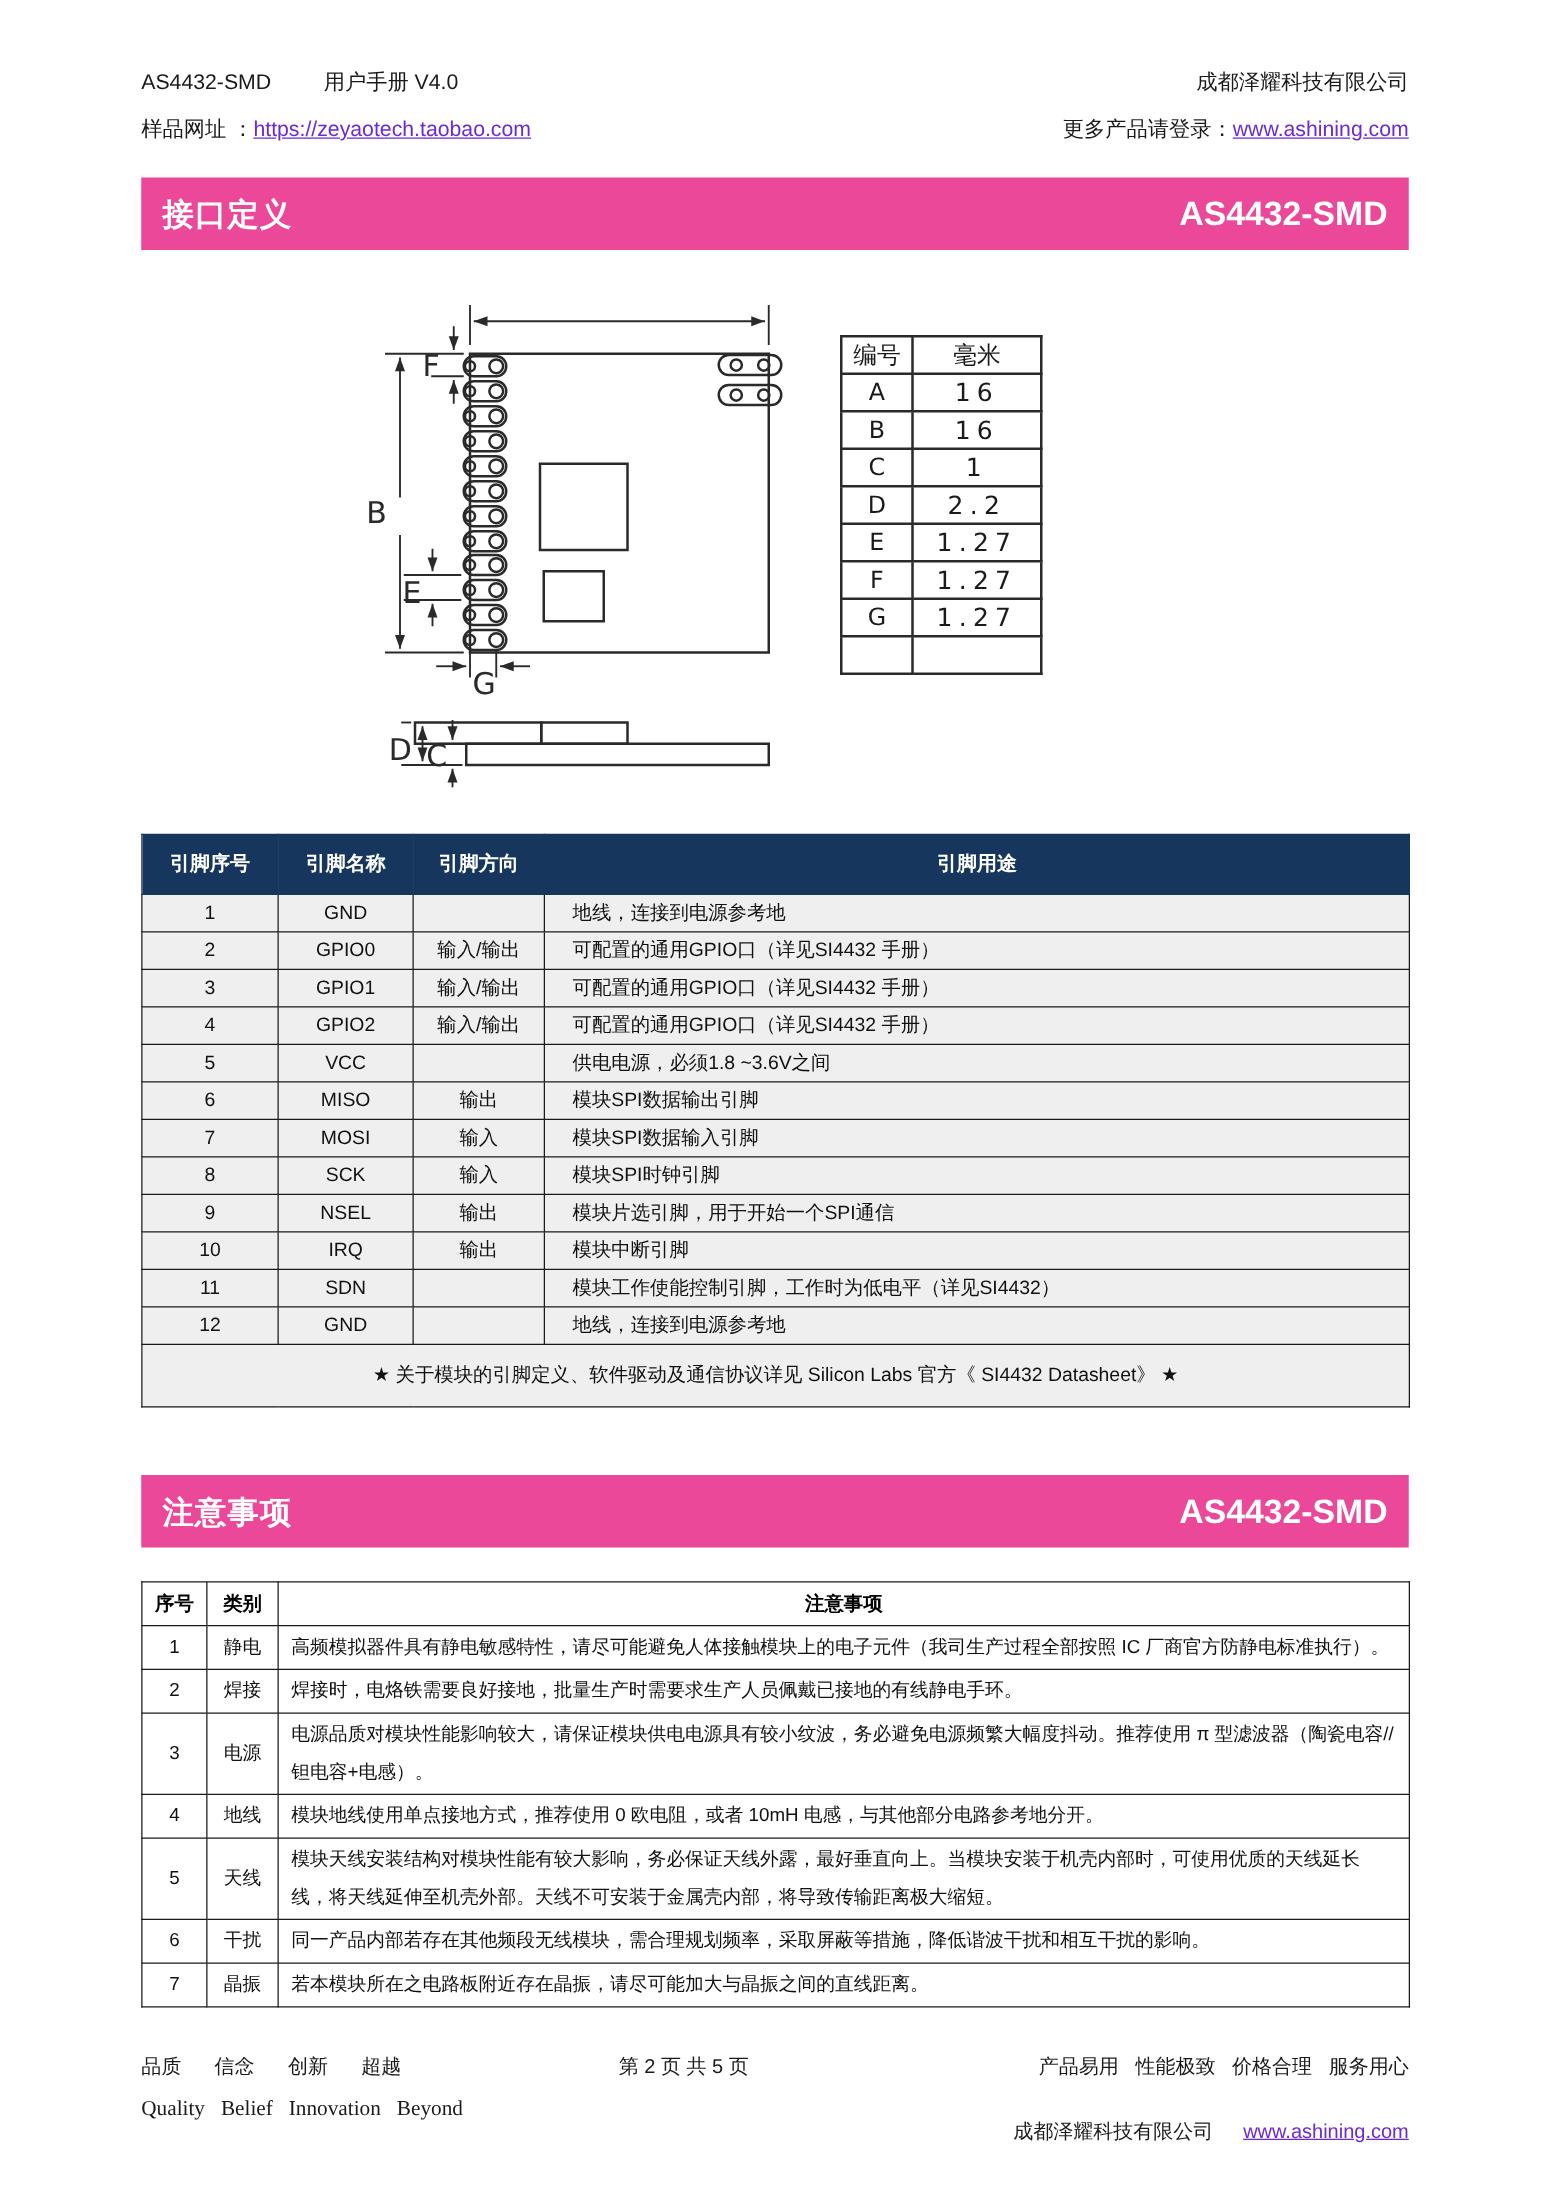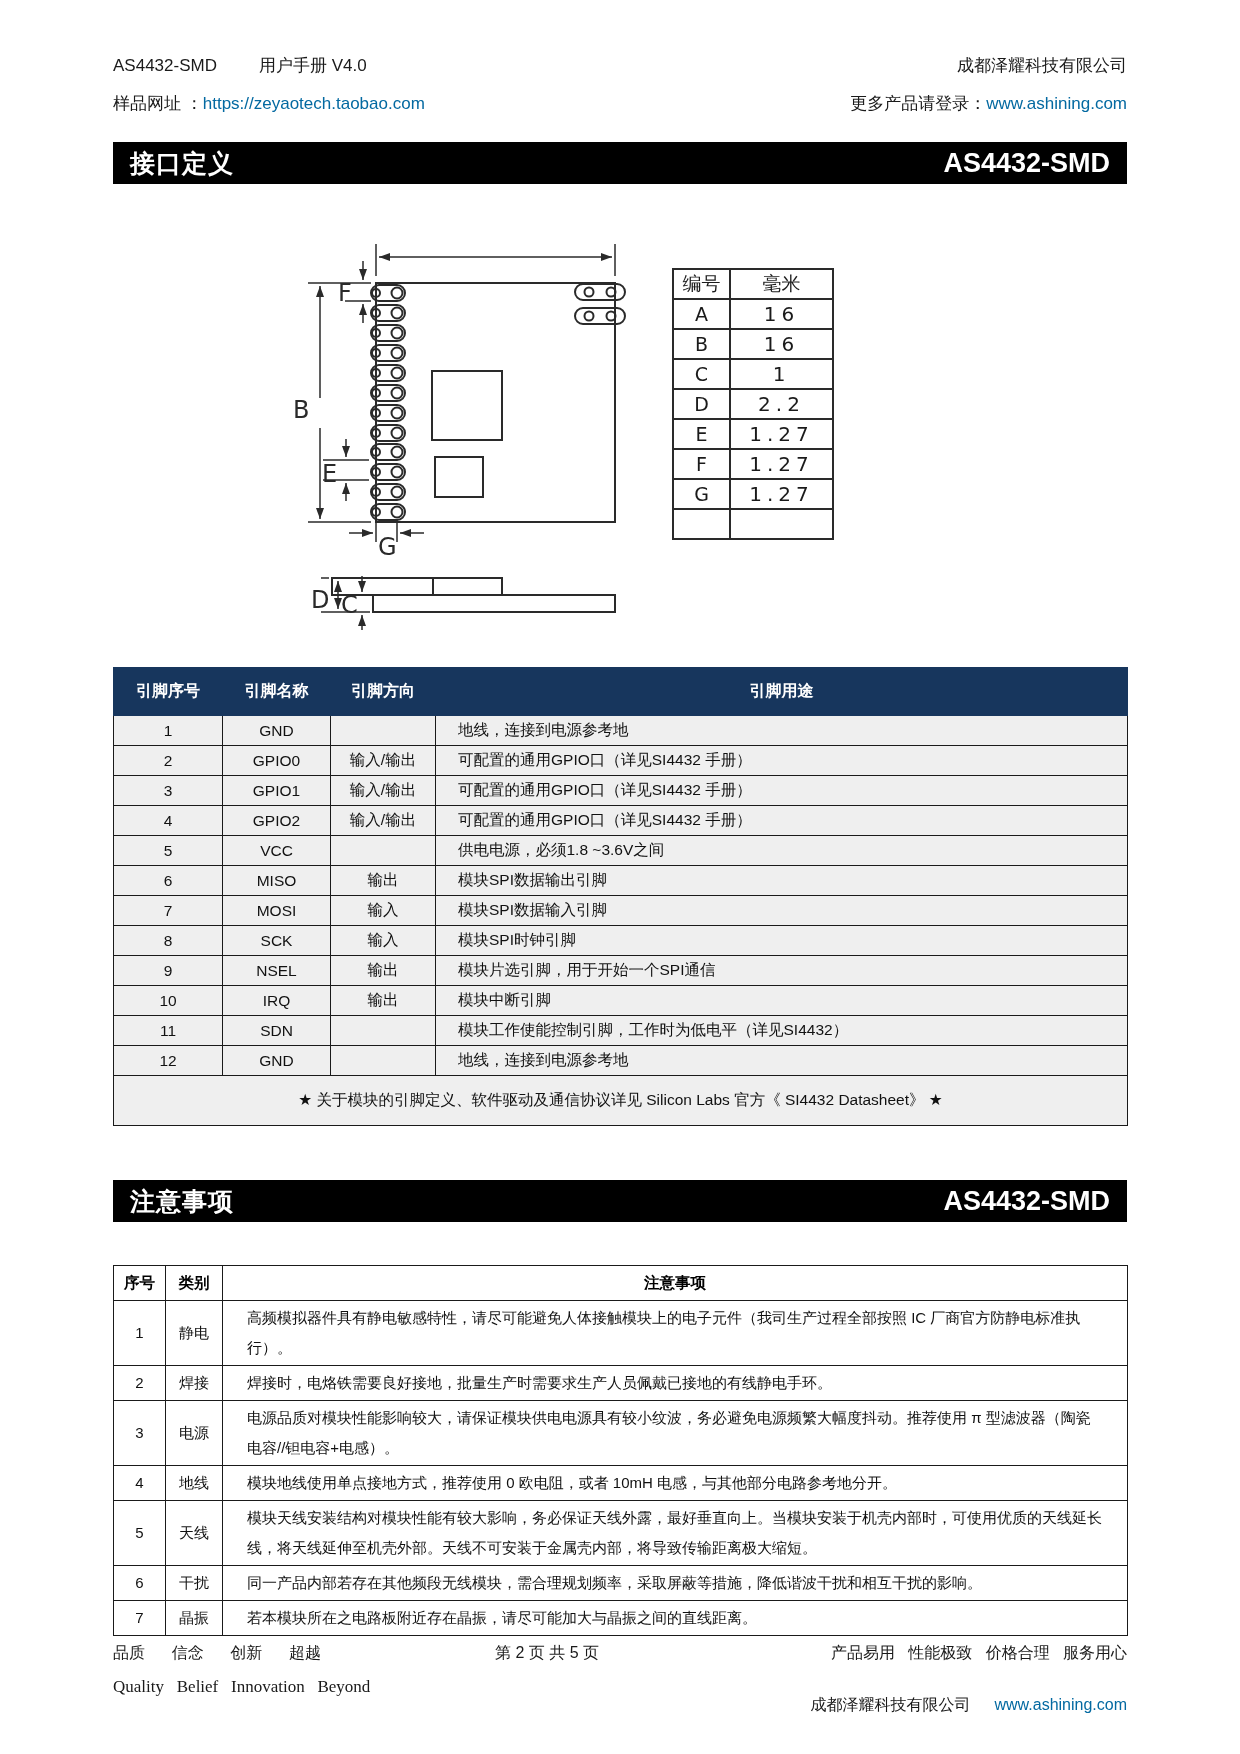--- a/index.html
+++ b/index.html
@@ -5,24 +5,24 @@
   html,body{margin:0;padding:0;background:#fff;}
   .page{position:relative;width:1240px;height:1754px;background:#fff;overflow:hidden;
         font-family:"Liberation Sans","DejaVu Sans",sans-serif;color:#000;}
 
   
   .hdr-row{position:absolute;left:113px;right:113px;display:flex;justify-content:space-between;
            font-size:17px;color:#1a1a1a;}
   .hdr-row1{top:54px;}
   .hdr-row2{top:92px;}
   .hdr-product{margin-right:42px;}
-  a.doclink{color:#0369a1;cursor:pointer;}
-
-  
-  .banner{position:absolute;left:113px;right:113px;height:42px;background:#000000;color:#fff;
+  a.doclink{color:#6d28d9;text-decoration:underline;cursor:pointer;}
+
+  
+  .banner{position:absolute;left:113px;right:113px;height:58px;background:#ec4899;color:#fff;
           display:flex;align-items:center;justify-content:space-between;padding:16px 17px;box-sizing:border-box;}
   .banner .b-title{font-size:25px;font-weight:bold;letter-spacing:1px;}
   .banner .b-product{font-size:27px;font-weight:bold;}
   .banner1{top:142px;}
   .banner2{top:1180px;}
 
   
   .drawing{position:absolute;left:113px;top:230px;width:540px;height:400px;}
   .drawing svg{display:block;}
   .dim-label{font-family:"DejaVu Sans",sans-serif;font-size:24px;fill:#2a2a2a;}
@@ -47,21 +47,21 @@
                       text-align:center;font-size:15.5px;color:#111;}
   .pin-table col.p1{width:109px;} .pin-table col.p2{width:108px;}
   .pin-table col.p3{width:105px;} .pin-table col.p4{width:692px;}
 
   
   .notes-table{position:absolute;left:113px;top:1265px;width:1014px;table-layout:fixed;}
   .notes-table thead th{background:#fff;border:1px solid #1a1a1a;height:32px;
                         font-size:15.5px;font-weight:bold;color:#000;}
   .notes-table tbody td{background:#fff;border:1px solid #1a1a1a;font-size:15px;color:#111;
                         text-align:center;padding:2px 6px;line-height:30px;}
-  .notes-table tbody td:last-child{text-align:left;padding:2px 24px;}
+  .notes-table tbody td:last-child{text-align:left;padding:2px 10px;}
   .notes-table col.n1{width:52px;} .notes-table col.n2{width:57px;} .notes-table col.n3{width:905px;}
 
   
   .footer-item{position:absolute;font-size:16px;color:#1a1a1a;white-space:pre;}
   .ft-values-cn{left:113px;top:1643px;}
   .ft-values-en{left:113px;top:1677px;font-family:"Liberation Serif","DejaVu Serif",serif;font-size:17px;}
   .ft-page{left:495px;top:1643px;}
   .ft-slogan{right:113px;top:1643px;text-align:right;}
   .ft-company{right:113px;top:1677px;text-align:right;}
   .ft-company a{margin-left:24px;}

